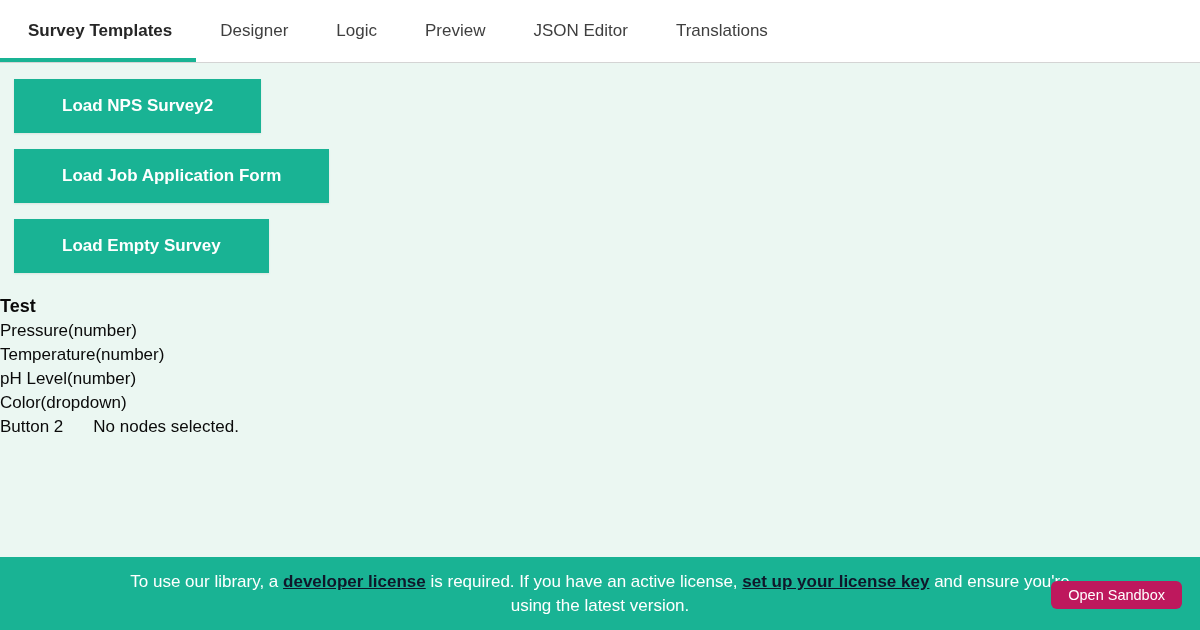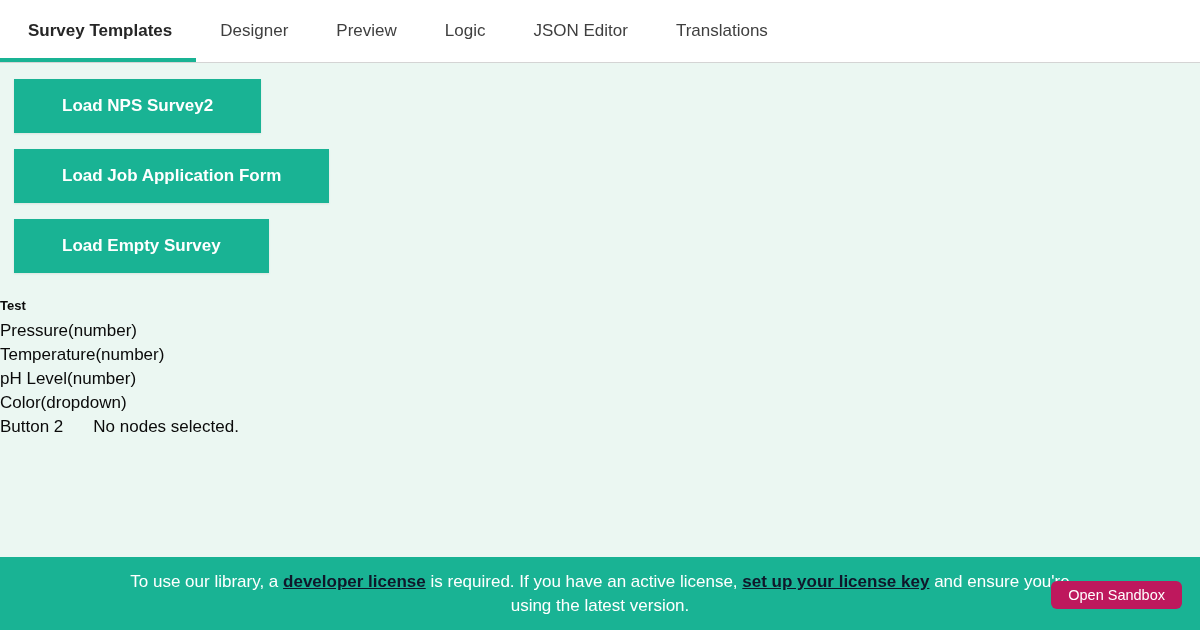--- a/index.html
+++ b/index.html
@@ -55,21 +55,21 @@
     cursor: pointer;
     box-shadow: 0 1px 2px rgba(0,0,0,0.08);
   }
   .survey-info {
     margin-top: 20px;
     font-size: 17px;
     line-height: 24px;
     color: #0a0a0a;
   }
   .survey-info h3 {
-    font-size: 13px;
+    font-size: 18px;
     font-weight: bold;
     line-height: 26px;
   }
   .field-row { line-height: 24px; }
   .status-row { display: flex; line-height: 24px; }
   .plain-button {
     background: none;
     border: none;
     padding: 0;
     margin-right: 30px;
@@ -114,22 +114,22 @@
     font-size: 14.5px;
     cursor: pointer;
   }
 </style>
 </head>
 <body>
 
 <div class="tabbar">
   <div class="tab active">Survey Templates</div>
   <div class="tab">Designer</div>
+  <div class="tab">Logic</div>
   <div class="tab">Preview</div>
-  <div class="tab">Logic</div>
   <div class="tab">JSON Editor</div>
   <div class="tab">Translations</div>
 </div>
 
 <div class="content">
   <button class="load-btn">Load NPS Survey2</button>
   <button class="load-btn">Load Job Application Form</button>
   <button class="load-btn">Load Empty Survey</button>
 
   <div class="survey-info">

